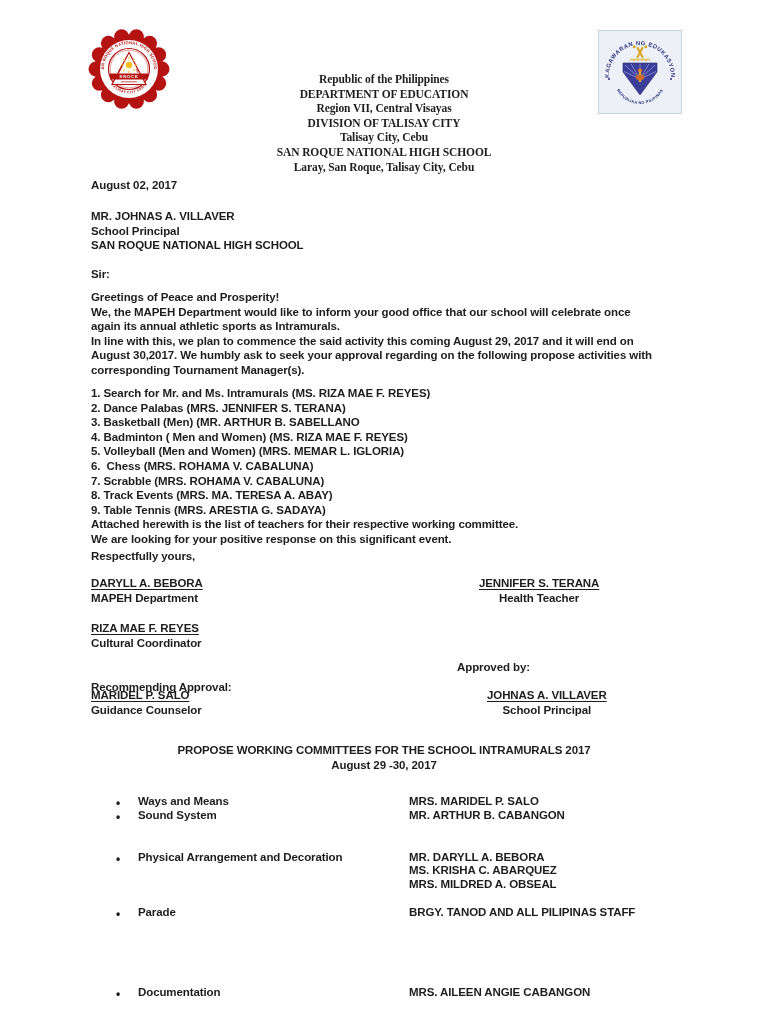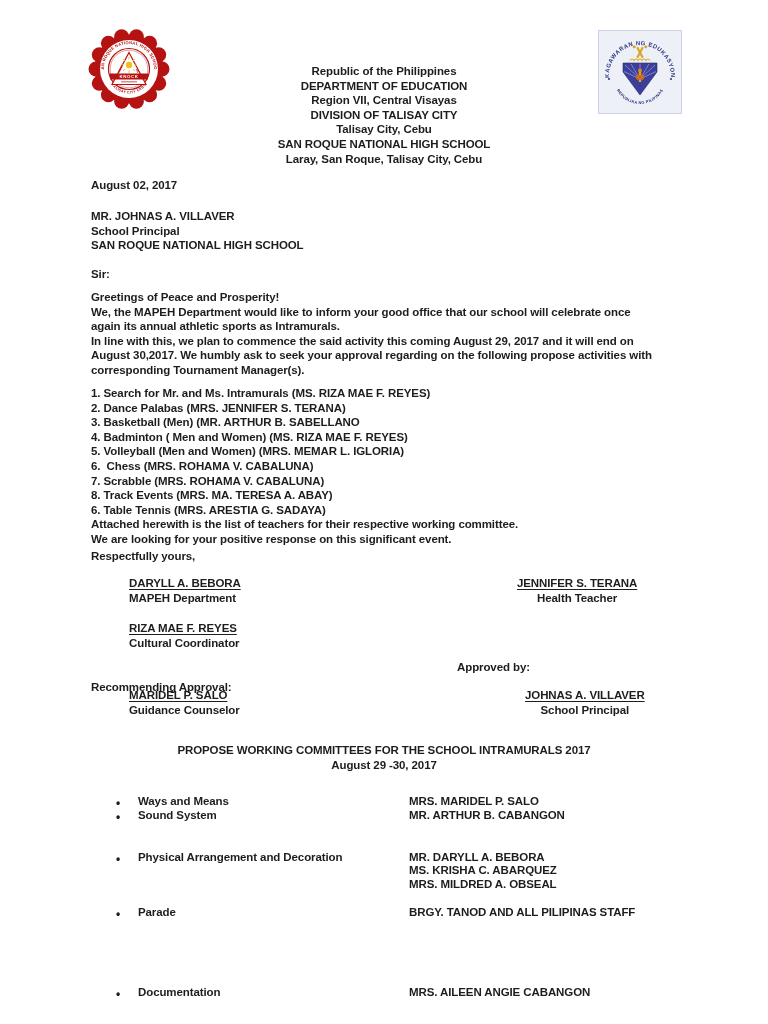--- a/index.html
+++ b/index.html
@@ -6,21 +6,21 @@
   .page{
     position:relative;width:768px;height:1024px;background:#ffffff;overflow:hidden;
     font-family:"Liberation Sans","DejaVu Sans",sans-serif;
     font-weight:700;color:#1d1d1d;font-size:11.5px;letter-spacing:-0.1px;
   }
   .abs{position:absolute;}
   .line{height:14.6px;line-height:14.6px;white-space:pre;}
   .u{text-decoration:underline;text-underline-offset:2px;}
   .center{text-align:center;}
   .full{left:0;width:768px;}
-  .sigblock{width:max-content;margin-left:38px;}
+  .sigblock{width:max-content;}
   .sigblock.center .line{white-space:normal;}
   .c-bullet{position:absolute;left:116px;top:1px;}
   .c-bullet::before{content:"\2022";font-size:12px;}
   .c-label{position:absolute;left:138px;white-space:pre;line-height:13.4px;}
   .c-members{position:absolute;left:409px;}
   .c-members .line{height:13.4px;line-height:13.4px;}
   svg text{font-family:"Liberation Sans","DejaVu Sans",sans-serif;font-weight:700;}
 </style>
 </head>
 <body>
@@ -111,21 +111,21 @@
           <line x1="42" y1="49" x2="58" y2="41.5"></line>
         <line x1="42" y1="49" x2="26" y2="41.5"></line>
       </g>
       <circle cx="42" cy="40.5" r="2" fill="#e5801f"></circle>
       <rect x="40.8" y="42" width="2.4" height="10" fill="#d8a825"></rect>
       <path d="M 42,45 q 3,-1 4,1 q 1,2 -1,3.5 q -2,1.5 -3,0 Z" fill="#cf6b1e"></path>
       <path d="M 42,45 q -3,-1 -4,1 q -1,2 1,3.5 q 2,1.5 3,0 Z" fill="#cf6b1e"></path>
     </svg>
   </div>
 
-  <div class="abs full center" style="top:64px;">
+  <div class="abs full center" style="top:72px;font-family:Liberation Serif, serif;">
     <div class="line">Republic of the Philippines</div>
     <div class="line">DEPARTMENT OF EDUCATION</div>
     <div class="line">Region VII, Central Visayas</div>
     <div class="line">DIVISION OF TALISAY CITY</div>
     <div class="line">Talisay City, Cebu</div>
     <div class="line">SAN ROQUE NATIONAL HIGH SCHOOL</div>
     <div class="line">Laray, San Roque, Talisay City, Cebu</div>
   </div>
 
   <div class="abs line" style="left:91px;top:178px;">August 02, 2017</div>
@@ -149,21 +149,21 @@
 
   <div class="abs" style="left:91px;top:386px;">
     <div class="line">1. Search for Mr. and Ms. Intramurals (MS. RIZA MAE F. REYES)</div>
     <div class="line">2. Dance Palabas (MRS. JENNIFER S. TERANA)</div>
     <div class="line">3. Basketball (Men) (MR. ARTHUR B. SABELLANO</div>
     <div class="line">4. Badminton ( Men and Women) (MS. RIZA MAE F. REYES)</div>
     <div class="line">5. Volleyball (Men and Women) (MRS. MEMAR L. IGLORIA)</div>
     <div class="line">6.  Chess (MRS. ROHAMA V. CABALUNA)</div>
     <div class="line">7. Scrabble (MRS. ROHAMA V. CABALUNA)</div>
     <div class="line">8. Track Events (MRS. MA. TERESA A. ABAY)</div>
-    <div class="line">6. Table Tennis (MRS. ARESTIA G. SADAYA)</div>
+    <div class="line">9. Table Tennis (MRS. ARESTIA G. SADAYA)</div>
     <div class="line">Attached herewith is the list of teachers for their respective working committee.</div>
     <div class="line">We are looking for your positive response on this significant event.</div>
   </div>
 
   <div class="abs line" style="left:91px;top:549px;">Respectfully yours,</div>
 
   <div class="abs sigblock" style="left:91px;top:576px;">
     <div class="line u">DARYLL A. BEBORA</div>
     <div class="line">MAPEH Department</div>
   </div>

